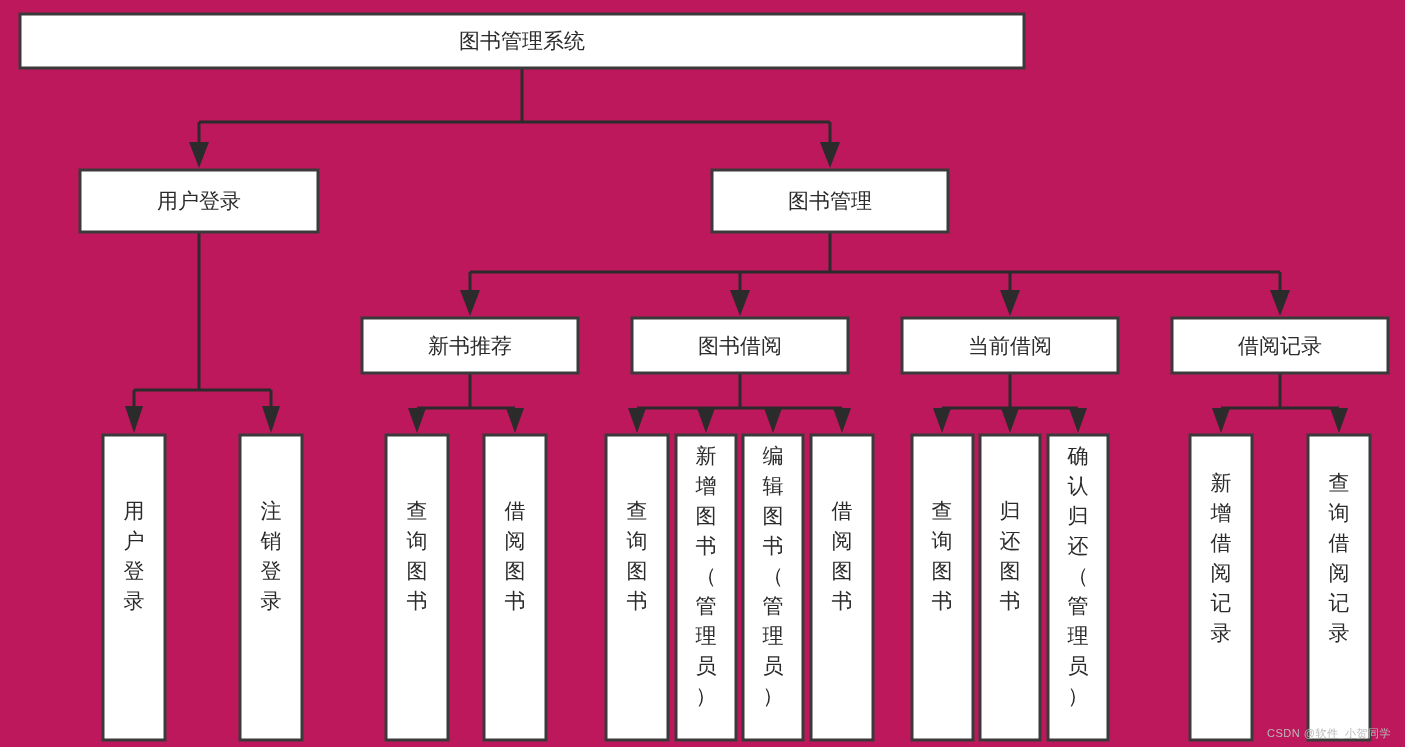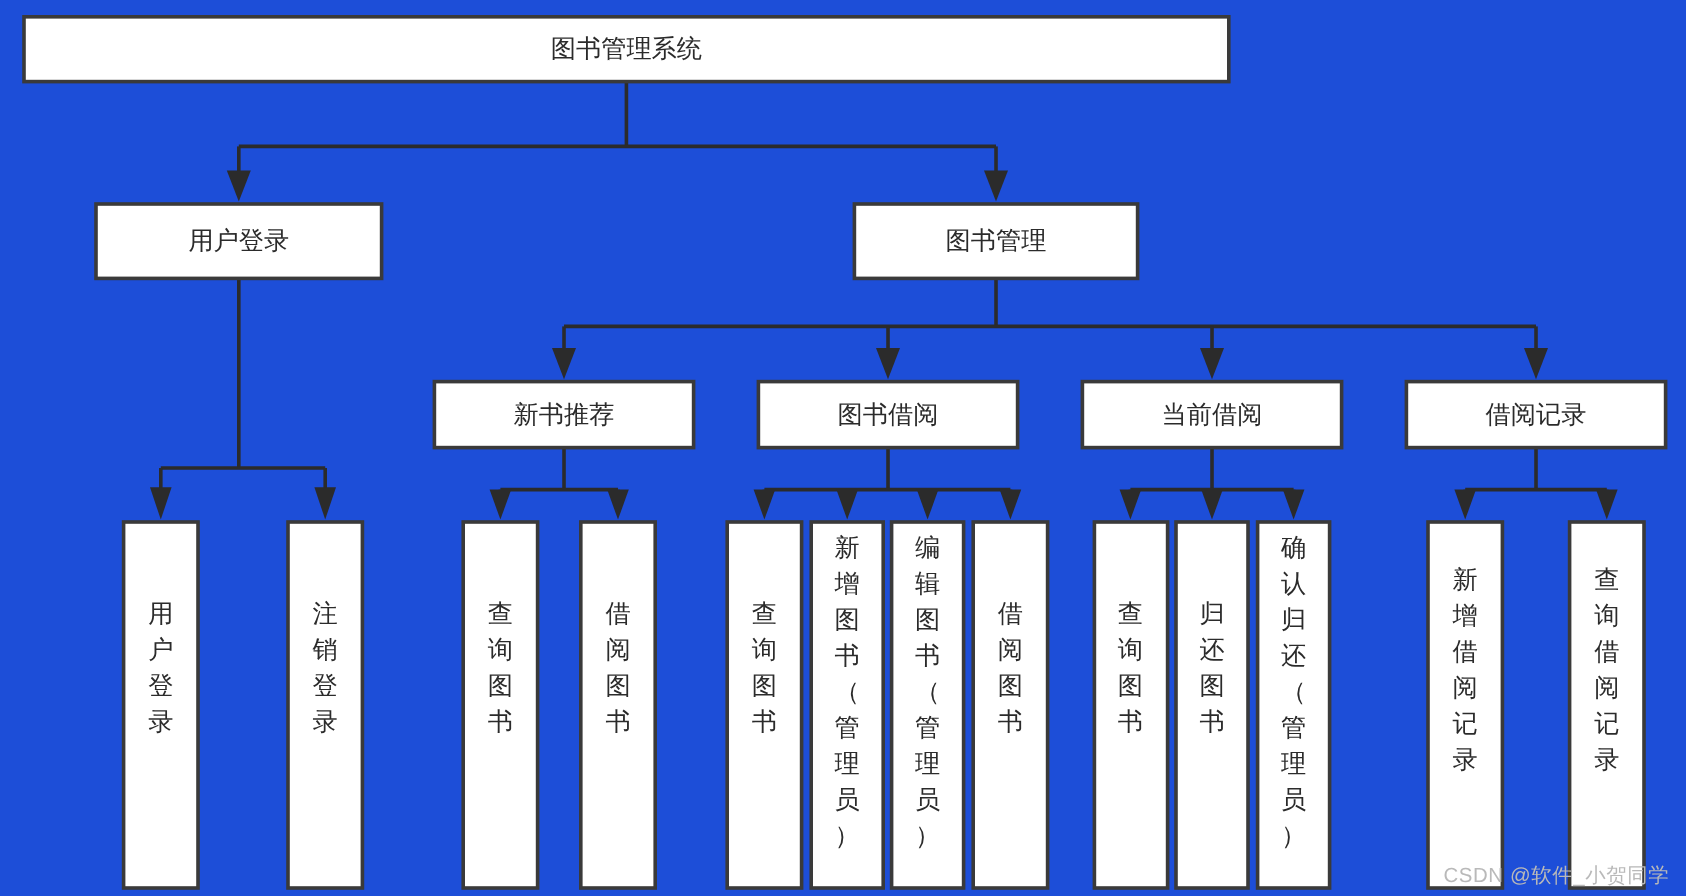--- a/index.html
+++ b/index.html
@@ -8,21 +8,21 @@
     padding: 0;
     background: #ffffff;
   }
   body {
     font-family: "Liberation Sans", "DejaVu Sans", sans-serif;
   }
   #diagram-root {
     position: relative;
     width: 1405px;
     height: 747px;
-    background: #1d4ed8;
+    background: #be185d;
     overflow: hidden;
   }
   svg#flow {
     position: absolute;
     left: 0;
     top: 0;
     width: 1405px;
     height: 747px;
     display: block;
   }
@@ -51,21 +51,21 @@
   }
   .arrow-head {
     fill: #2b2b2b;
     stroke: none;
   }
   .watermark {
     position: absolute;
     right: 14px;
     bottom: 6px;
     color: #b9b9b9;
-    font-size: 17px;
+    font-size: 11px;
     font-family: "Liberation Sans", "DejaVu Sans", sans-serif;
     letter-spacing: 0.5px;
     white-space: nowrap;
     pointer-events: none;
   }
 </style>
 </head>
 <body>
 
 <div id="diagram-root">

